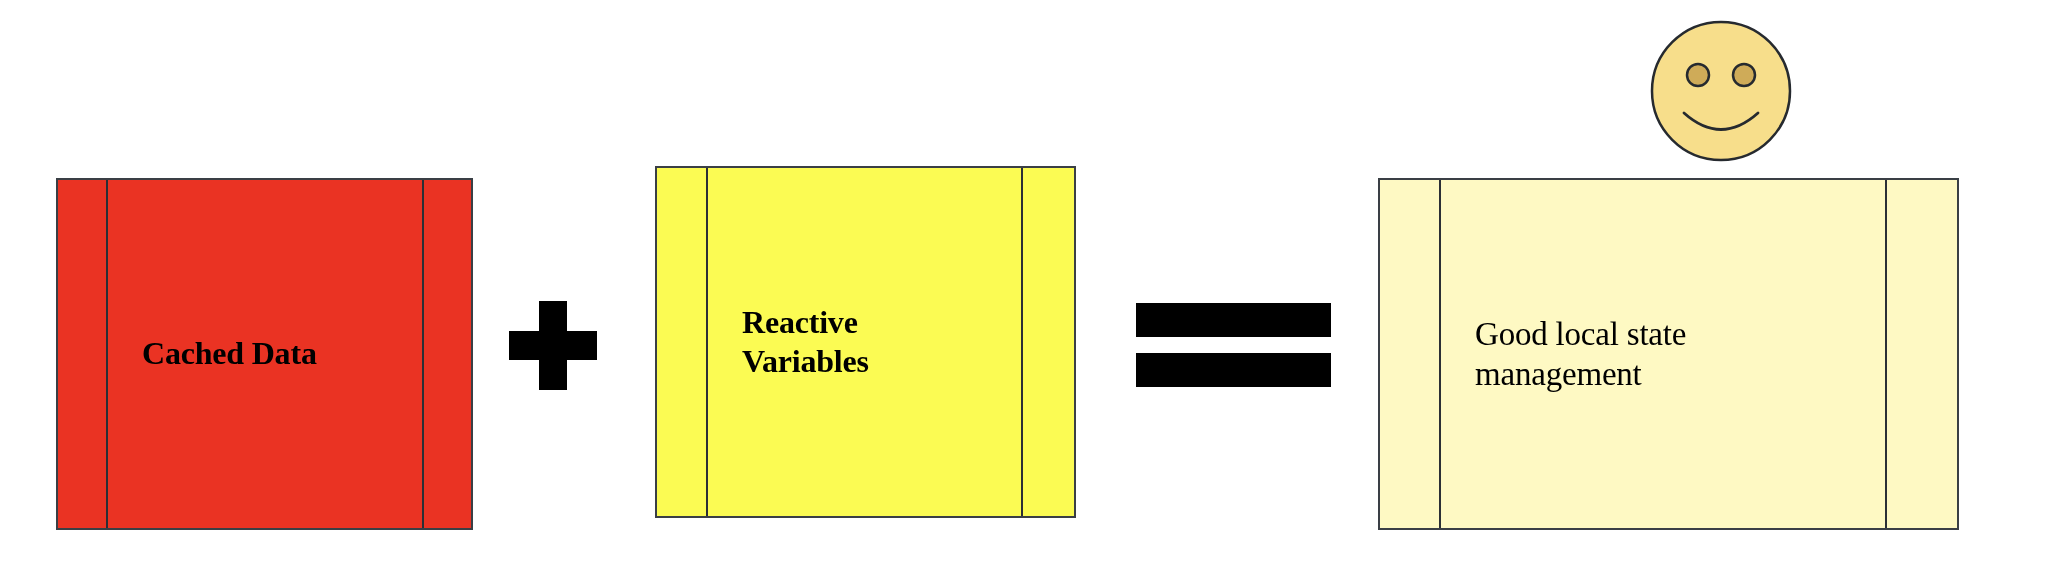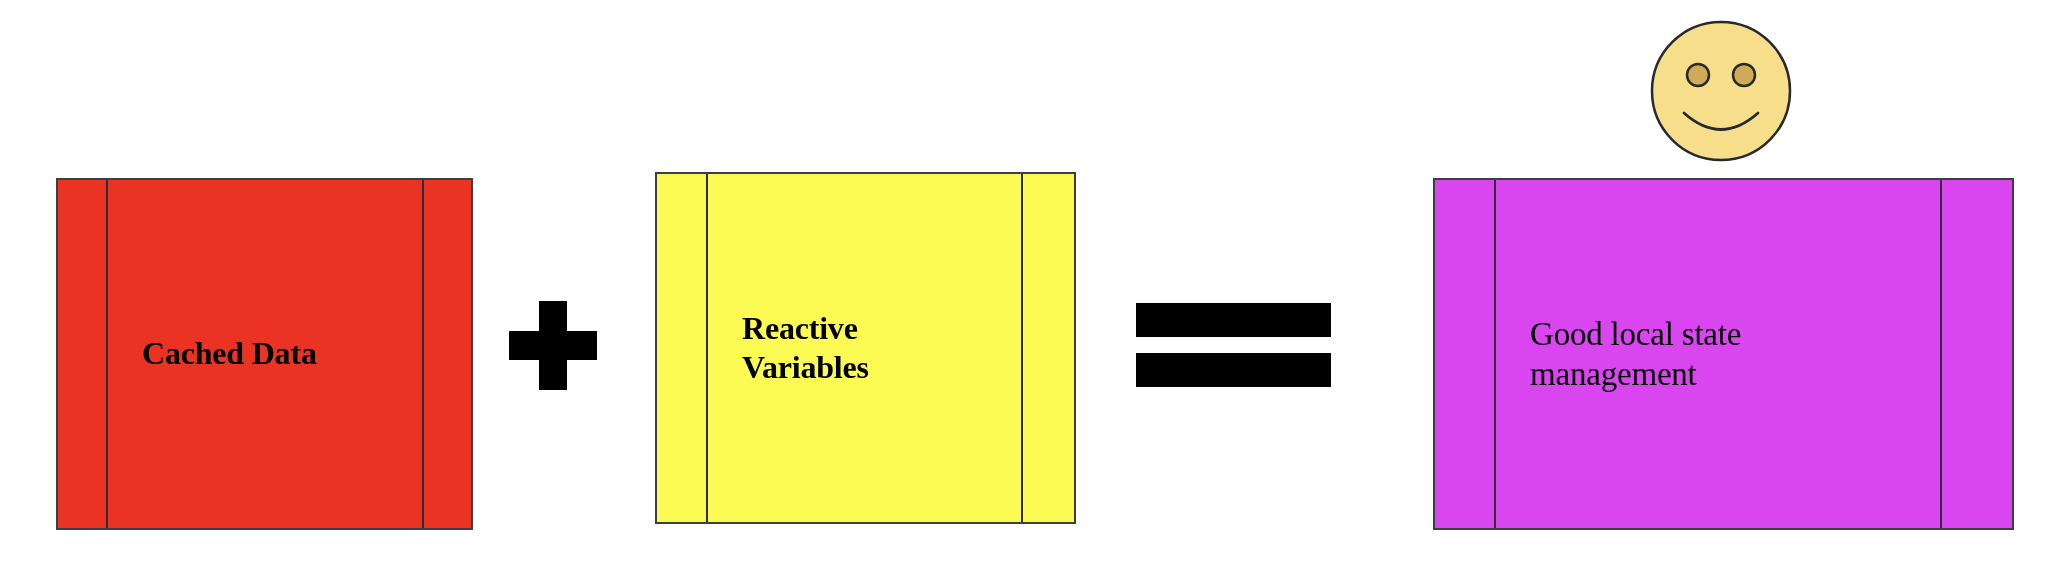--- a/index.html
+++ b/index.html
@@ -97,21 +97,21 @@
       <div class="band-label label-bold">Cached Data</div>
     </div>
     <div class="band-right" style="width:49px;"></div>
   </div>
 
   <div class="op-plus" style="left:509px; top:301px; width:88px; height:89px;" title="+">
     <div class="bar-h" style="left:0px; top:30px; width:88px; height:29px;"></div>
     <div class="bar-v" style="left:30px; top:0px; width:28px; height:89px;"></div>
   </div>
 
-  <div class="band-box" style="left:655px; top:172px; width:421px; height:352px; background:#fbfb53;">
+  <div class="band-box" style="left:655px; top:166px; width:421px; height:352px; background:#fbfb53;">
     <div class="band-left" style="width:51px;"></div>
     <div class="band-center">
       <div class="band-label label-bold">Reactive
 Variables</div>
     </div>
     <div class="band-right" style="width:53px;"></div>
   </div>
 
   <div class="op-equals" style="left:1136px; top:303px; width:195px; height:84px;" title="=">
     <div class="eq-bar" style="top:0px; height:34px;"></div>
@@ -120,21 +120,21 @@
 
   <div class="smiley" style="left:1648px; top:18px; width:146px; height:146px;">
     <svg width="146" height="146" viewBox="0 0 146 146" aria-hidden="true">
       <circle cx="73" cy="73" r="69" fill="#f7de8b" stroke="#262a2f" stroke-width="2.5"></circle>
       <circle cx="50" cy="57" r="11" fill="#cfab58" stroke="#262a2f" stroke-width="2.5"></circle>
       <circle cx="96" cy="57" r="11" fill="#cfab58" stroke="#262a2f" stroke-width="2.5"></circle>
       <path d="M 36 95 Q 73 128 110 95" fill="none" stroke="#262a2f" stroke-width="2.8" stroke-linecap="round"></path>
     </svg>
   </div>
 
-  <div class="band-box" style="left:1433px; top:178px; width:581px; height:352px; background:#d946ef;">
+  <div class="band-box" style="left:1378px; top:178px; width:581px; height:352px; background:#fef9c3;">
     <div class="band-left" style="width:61px;"></div>
     <div class="band-center">
       <div class="band-label label-regular">Good local state
 management</div>
     </div>
     <div class="band-right" style="width:72px;"></div>
   </div>
 
 </div>
 

